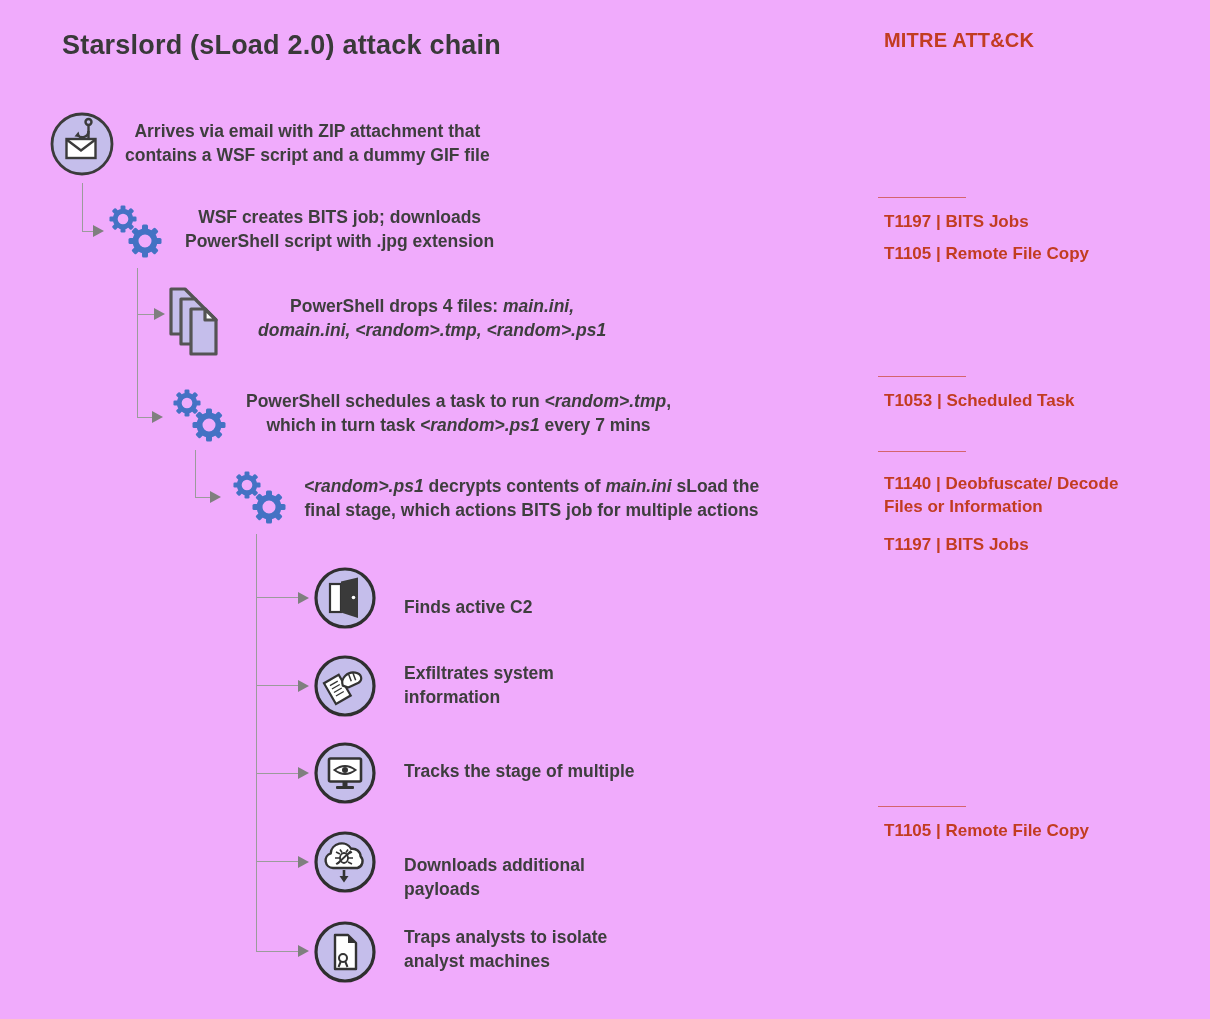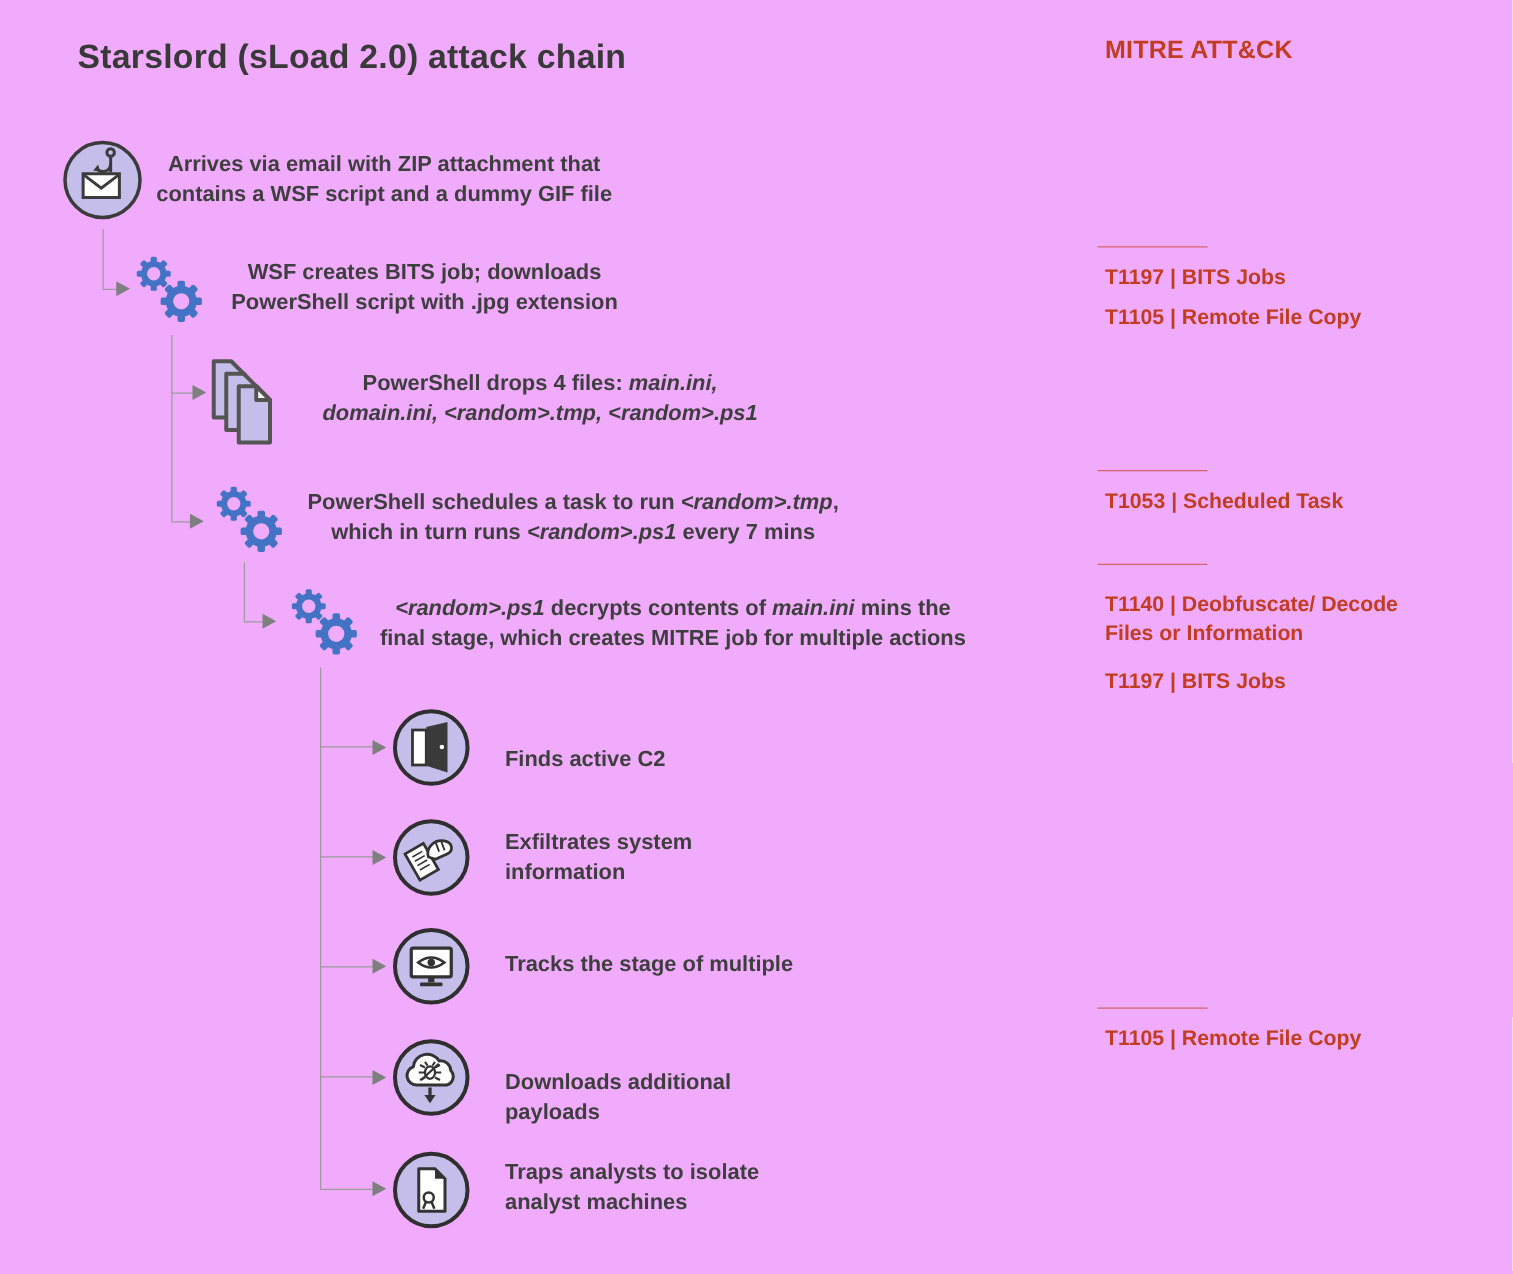--- a/index.html
+++ b/index.html
@@ -131,21 +131,21 @@
           <rect x="-3" y="-16.5" width="6" height="7" rx="1.5" transform="rotate(225)"></rect>
           <rect x="-3" y="-16.5" width="6" height="7" rx="1.5" transform="rotate(270)"></rect>
           <rect x="-3" y="-16.5" width="6" height="7" rx="1.5" transform="rotate(315)"></rect>
         </g>
         <circle r="9.5" fill="none" stroke="#4472c4" stroke-width="6"></circle>
       </g>
     </svg>
   </div>
   <div class="abs step-text" style="left:246px;top:390px;">
     <div><span>PowerShell schedules a task to run </span><span class="it">&lt;random&gt;.tmp</span><span>,</span></div>
-    <div><span>which in turn runs </span><span class="it">&lt;random&gt;.ps1</span><span> every 7 mins</span></div>
+    <div><span>which in turn task </span><span class="it">&lt;random&gt;.ps1</span><span> every 7 mins</span></div>
   </div>
 
   <div class="vline" style="left:195px;top:450px;height:47px;"></div>
   <div class="hline" style="left:195px;top:496.5px;width:15px;"></div>
   <div class="arrowhead" style="left:210px;top:491px;"></div>
 
   <div class="abs" style="left:227px;top:469px;">
     <svg width="64" height="60" viewBox="0 0 64 60">
       <g transform="translate(20,16) scale(0.82)">
         <g fill="#4472c4">
@@ -169,22 +169,22 @@
           <rect x="-3" y="-16.5" width="6" height="7" rx="1.5" transform="rotate(180)"></rect>
           <rect x="-3" y="-16.5" width="6" height="7" rx="1.5" transform="rotate(225)"></rect>
           <rect x="-3" y="-16.5" width="6" height="7" rx="1.5" transform="rotate(270)"></rect>
           <rect x="-3" y="-16.5" width="6" height="7" rx="1.5" transform="rotate(315)"></rect>
         </g>
         <circle r="9.5" fill="none" stroke="#4472c4" stroke-width="6"></circle>
       </g>
     </svg>
   </div>
   <div class="abs step-text" style="left:304px;top:475px;">
-    <div><span class="it">&lt;random&gt;.ps1</span><span> decrypts contents of </span><span class="it">main.ini</span><span> mins the</span></div>
-    <div><span>final stage, which creates MITRE job for multiple actions</span></div>
+    <div><span class="it">&lt;random&gt;.ps1</span><span> decrypts contents of </span><span class="it">main.ini</span><span> sLoad the</span></div>
+    <div><span>final stage, which actions BITS job for multiple actions</span></div>
   </div>
 
   <div class="vline" style="left:255.5px;top:534px;height:417px;"></div>
   <div class="hline" style="left:255.5px;top:597px;width:43px;"></div>
   <div class="arrowhead" style="left:298px;top:591.5px;"></div>
   <div class="hline" style="left:255.5px;top:685px;width:43px;"></div>
   <div class="arrowhead" style="left:298px;top:679.5px;"></div>
   <div class="hline" style="left:255.5px;top:772.5px;width:43px;"></div>
   <div class="arrowhead" style="left:298px;top:767px;"></div>
   <div class="hline" style="left:255.5px;top:861px;width:43px;"></div>

